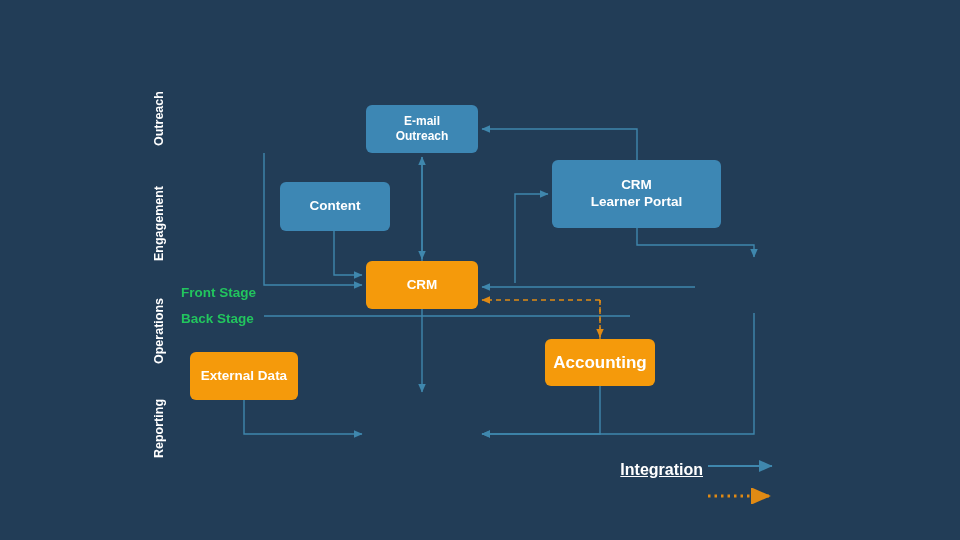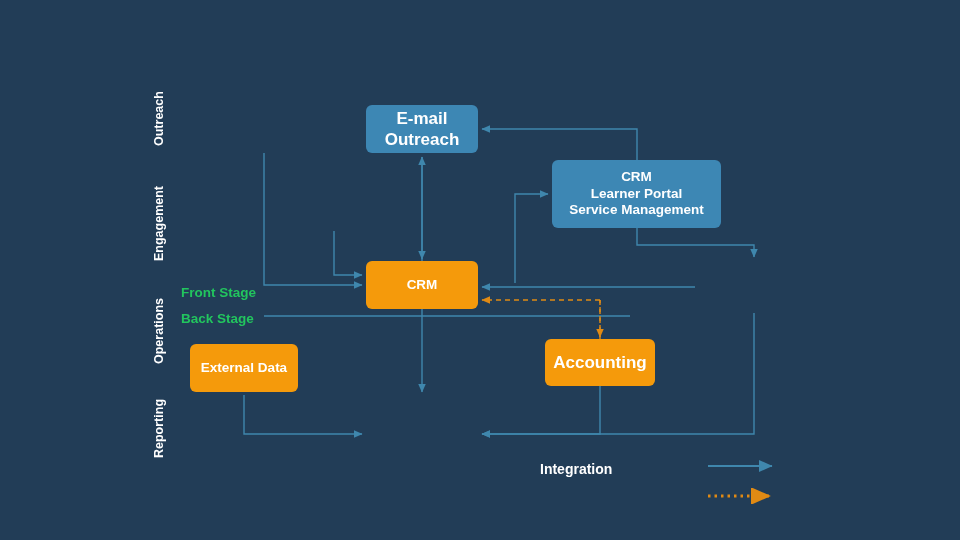--- a/index.html
+++ b/index.html
@@ -69,24 +69,25 @@
     position: absolute;
     left: 0; top: 0;
     width: 960px;
     height: 540px;
     pointer-events: none;
   }
   
   .legend-label {
     position: absolute;
     color: #ffffff;
-    font-size: 14px;
+    font-size: 16px;
     font-weight: bold;
     white-space: nowrap;
-    text-align: left;
+    text-align: right;
+    text-decoration: underline;
   }
 </style>
 </head>
 <body>
 
 <div id="slide">
 
 
   <div class="vlabel" style="left:152px; top:88px; height:62px;">Outreach</div>
   <div class="vlabel" style="left:152px; top:178px; height:90px;">Engagement</div>
@@ -134,50 +135,54 @@
     </g>
     <g fill="none" stroke="#e08a14" stroke-width="1.4" stroke-dasharray="5 4">
 
       <path d="M600,339 L600,300"></path>
       <path d="M600,300 L482,300" marker-end="url(#arrOrange)"></path>
       <path d="M600,300 L600,337" marker-end="url(#arrOrange)"></path>
     </g>
   </svg>
 
 
-  <div class="node blue" style="left:366px; top:105px; width:112px; height:48px; font-size:17px;">
+  <div class="node blue" style="left:366px; top:105px; width:112px; height:48px; font-size:12px;">
     <span class="lines">
       <span class="l">E-mail</span>
       <span class="l">Outreach</span>
     </span>
   </div>
 
+  <div class="node blue" style="left:280px; top:182px; width:110px; height:49px; font-size:13.5px;">
+    <span class="lines">
+      <span class="l">Content</span>
+    </span>
+  </div>
 
   <div class="node blue" style="left:552px; top:160px; width:169px; height:68px; font-size:13.5px;">
     <span class="lines">
       <span class="l">CRM</span>
       <span class="l">Learner Portal</span>
-      <span class="l">Service Management</span>
     </span>
   </div>
 
   <div class="node orange" style="left:366px; top:261px; width:112px; height:48px; font-size:13.5px;">
     <span class="lines">
       <span class="l">CRM</span>
     </span>
   </div>
 
 
   <div class="node orange" style="left:545px; top:339px; width:110px; height:47px; font-size:17px;">
     <span class="lines">
       <span class="l">Accounting</span>
     </span>
   </div>
 
-  <div class="node orange" style="left:190px; top:344px; width:108px; height:48px; font-size:13.5px;">
+  <div class="node orange" style="left:190px; top:352px; width:108px; height:48px; font-size:13.5px;">
     <span class="lines">
       <span class="l">External Data</span>
     </span>
   </div>
 
 
   <div class="legend-label" style="left:540px; top:461px; width:163px;">Integration</div>
   <svg style="position:absolute; left:706px; top:458px; width:78px; height:16px;" viewBox="0 0 78 16">
     <defs>
       <marker id="lgBlue" markerWidth="8" markerHeight="8" refX="6.5" refY="3.4" orient="auto">

